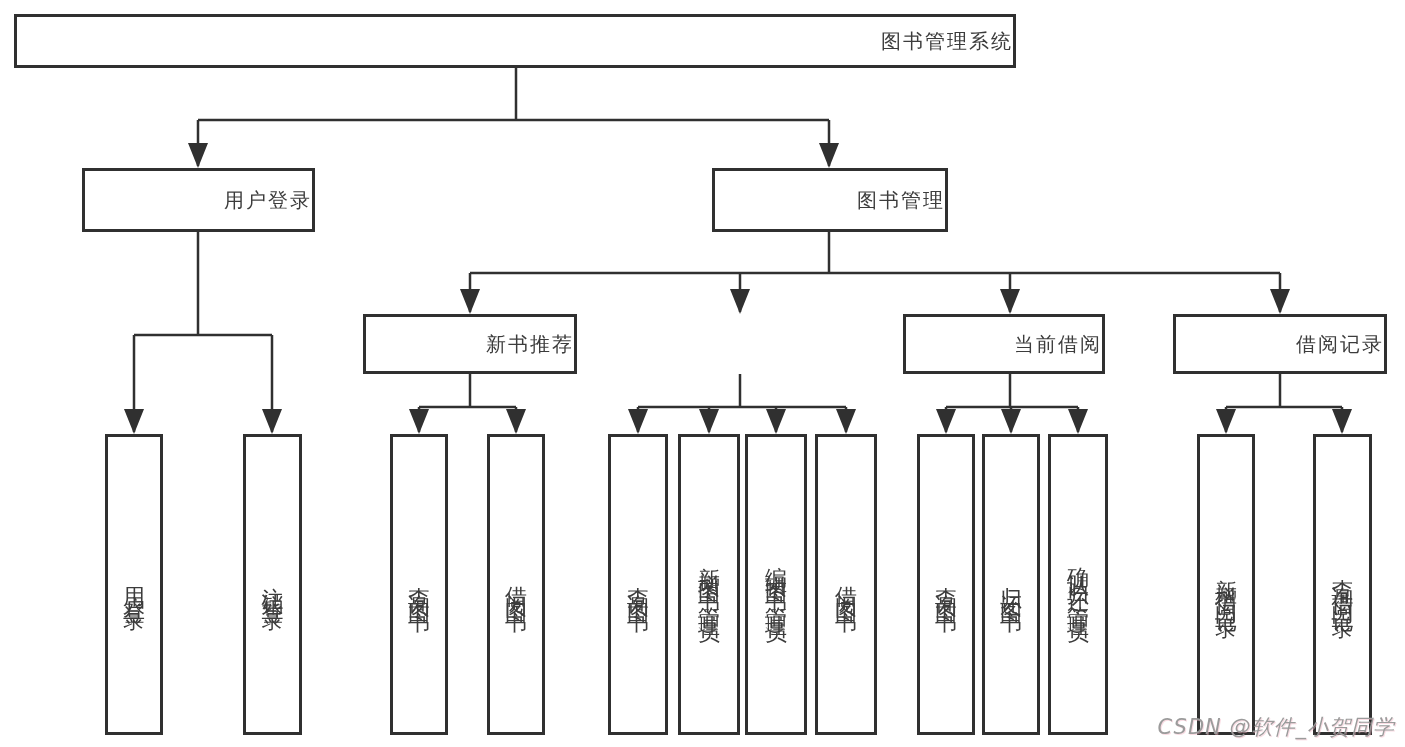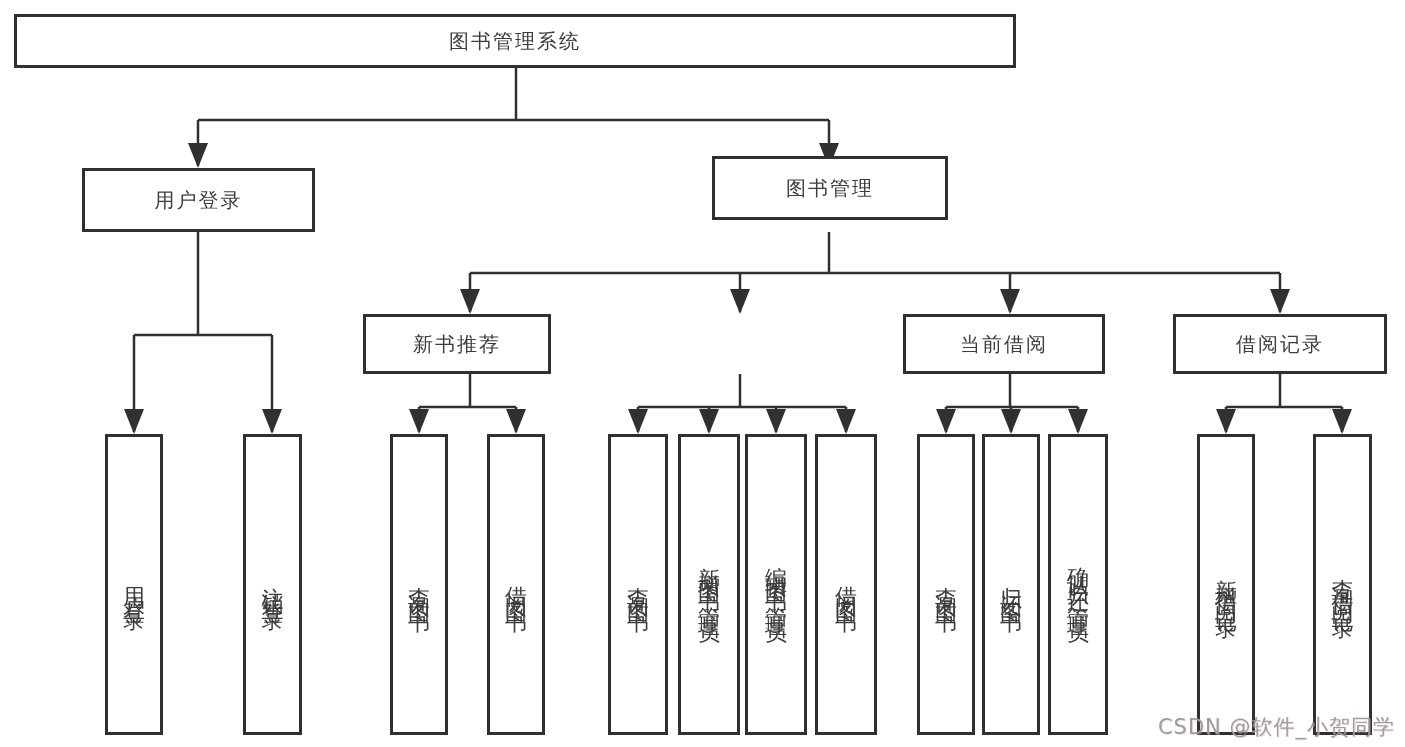--- a/index.html
+++ b/index.html
@@ -9,21 +9,21 @@
     background:#ffffff;
     font-family:"DejaVu Sans","Liberation Sans",sans-serif;
     overflow:hidden;
   }
   #connectors{position:absolute;left:0;top:0;width:1405px;height:747px;}
   .hbox{
     position:absolute;
     box-sizing:border-box;
     border:3px solid #303030;
     background:#ffffff;
-    display:flex;align-items:center;justify-content:center;
+    display:flex;align-items:center;justify-content:flex-end;
     color:#3c3c3c;
     z-index:2;
   }
   .root-box{font-size:20px;letter-spacing:2px;}
   .lvl{font-size:20px;letter-spacing:2px;}
   .leaf{
     position:absolute;
     top:434px;height:301px;
     box-sizing:border-box;
     border:3px solid #303030;
@@ -41,20 +41,21 @@
     white-space:nowrap;
   }
   .watermark{
     position:absolute;
     right:10px;bottom:6px;
     font-size:21px;
     letter-spacing:1px;
     color:#9b9b9b;
     text-shadow:1px 1px 0 rgba(244,180,196,0.45);
     z-index:3;
+    font-style:italic;
   }
   .stroke{fill:none;stroke:#303030;stroke-width:2.5;}
   .arrow{fill:#303030;stroke:none;}
 </style>
 </head>
 <body>
 
 <div id="canvas">
 
   <svg id="connectors" viewBox="0 0 1405 747" xmlns="http://www.w3.org/2000/svg">
@@ -95,25 +96,25 @@
     </g>
   </svg>
 
   <div class="hbox root-box" style="left:14px;top:14px;width:1002px;height:54px">
     <span>图书管理系统</span>
   </div>
 
   <div class="hbox lvl" style="left:82px;top:168px;width:233px;height:64px">
     <span>用户登录</span>
   </div>
-  <div class="hbox lvl" style="left:712px;top:156px;width:236px;height:64px">
+  <div class="hbox lvl" style="left:712px;top:168px;width:236px;height:64px">
     <span>图书管理</span>
   </div>
 
-  <div class="hbox lvl" style="left:363px;top:314px;width:188px;height:60px">
+  <div class="hbox lvl" style="left:363px;top:314px;width:214px;height:60px">
     <span>新书推荐</span>
   </div>
   <div class="hbox lvl" style="left:903px;top:314px;width:202px;height:60px">
     <span>当前借阅</span>
   </div>
   <div class="hbox lvl" style="left:1173px;top:314px;width:214px;height:60px">
     <span>借阅记录</span>
   </div>
 
   <div class="leaf" style="left:105px;width:58px">

